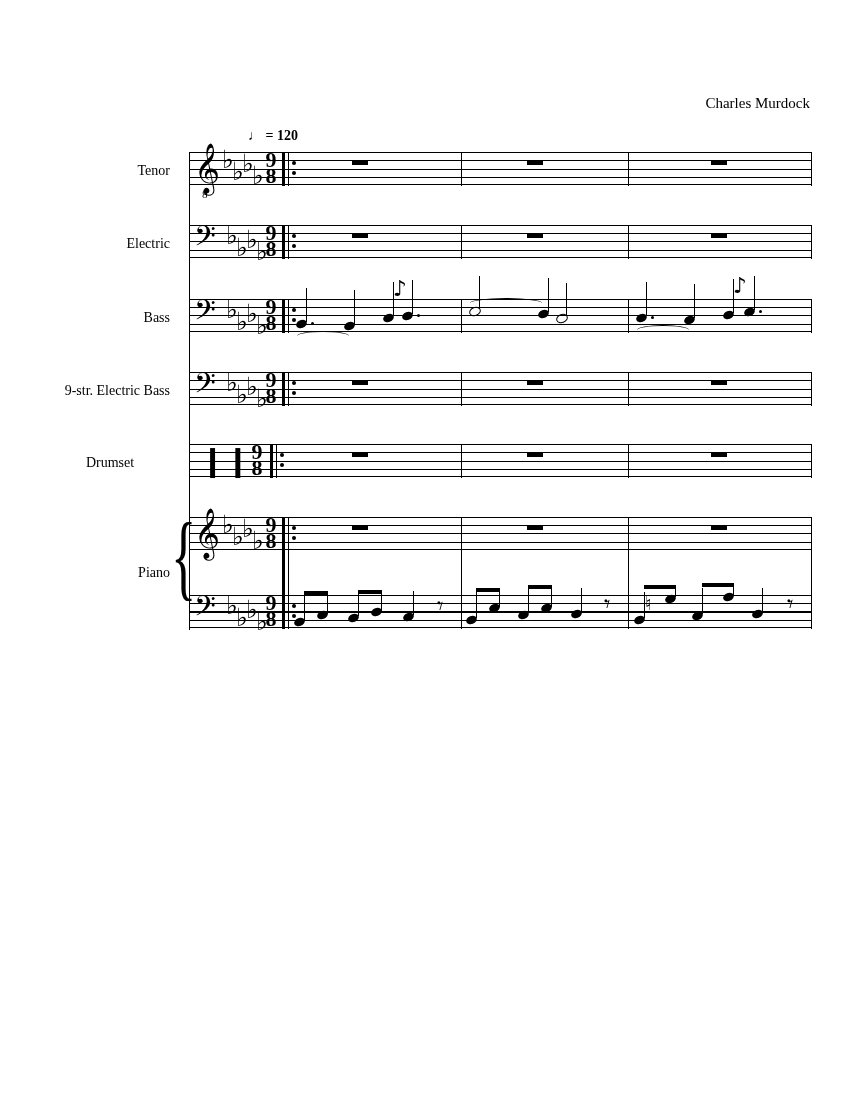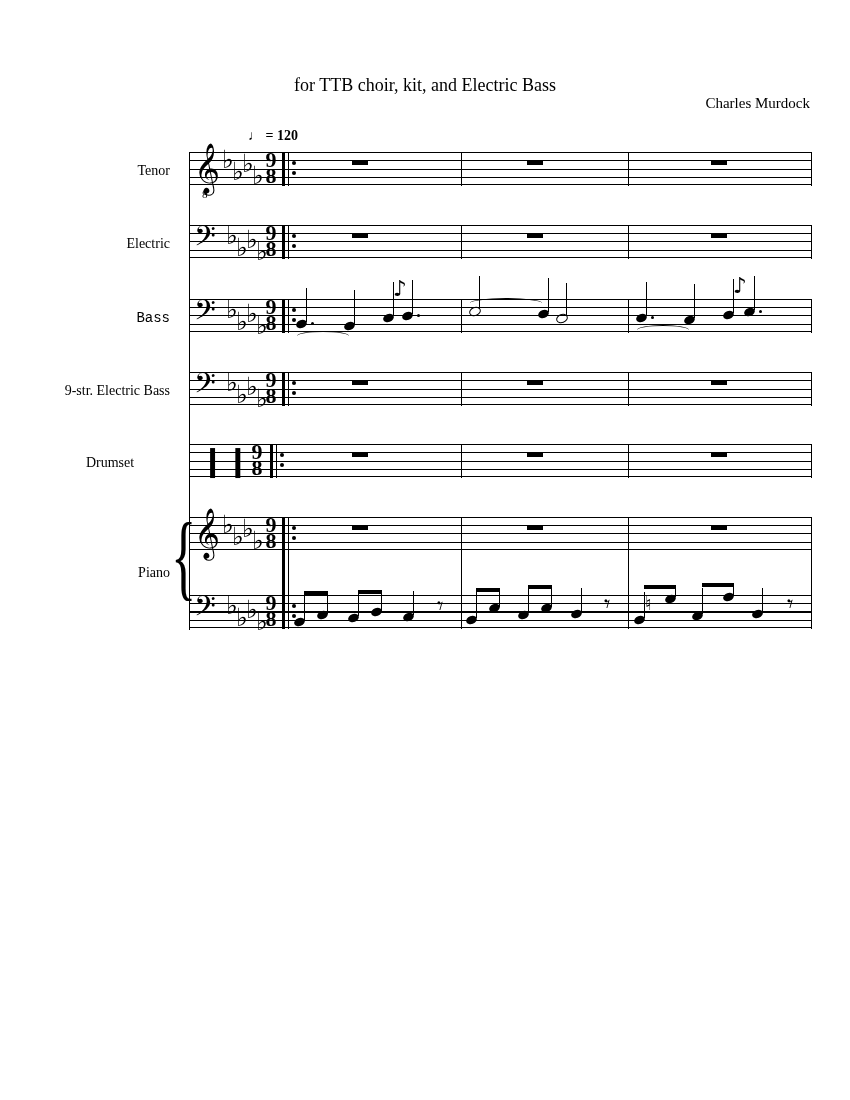--- a/index.html
+++ b/index.html
@@ -211,21 +211,20 @@
     position: absolute;
     font-size: 11px;
     font-family: "Liberation Serif", serif;
   }
 </style>
 </head>
 <body>
 
 <div class="page">
 
-  <div class="subtitle">for TTB choir, kit, and Electric Bass</div>
   <div class="composer">Charles Murdock</div>
 
   <div class="score">
 
     <div class="tempo" style="left:248px; top:128px;">
       <span>♩</span>
       <span>= 120</span>
     </div>
 
     <div class="sysbar" style="left:189px; top:152px; height:478px;"></div>
@@ -267,21 +266,21 @@
     <div class="barline" style="left:288px; top:225px; height:34px;"></div>
     <div class="repeat-dots" style="left:292px; top:234px;"></div>
     <div class="repeat-dots" style="left:292px; top:244px;"></div>
     <div class="rest-measure" style="left:352px; top:233px;"></div>
     <div class="rest-measure" style="left:527px; top:233px;"></div>
     <div class="rest-measure" style="left:711px; top:233px;"></div>
     <div class="barline" style="left:461px; top:225px; height:34px;"></div>
     <div class="barline" style="left:628px; top:225px; height:34px;"></div>
     <div class="barline" style="left:811px; top:225px; height:34px;"></div>
 
-    <div class="inst-label" style="left:60px; top:310px; width:110px;font-family:Liberation Mono, monospace;">Bass</div>
+    <div class="inst-label" style="left:60px; top:310px; width:110px;">Bass</div>
     <div class="staff" style="left:189px; top:299px; width:623px;"></div>
     <div class="glyph clef-bass" style="left:194px; top:296px;">𝄢</div>
     <div class="ks" style="left:226px; top:295px;">♭</div>
     <div class="ks" style="left:236px; top:307px;">♭</div>
     <div class="ks" style="left:246px; top:299px;">♭</div>
     <div class="ks" style="left:256px; top:311px;">♭</div>
     <div class="ts" style="left:262px; top:299px; width:18px;">9</div>
     <div class="ts" style="left:262px; top:315px; width:18px;">8</div>
     <div class="barline thick" style="left:282px; top:299px; height:34px;"></div>
     <div class="barline" style="left:288px; top:299px; height:34px;"></div>

